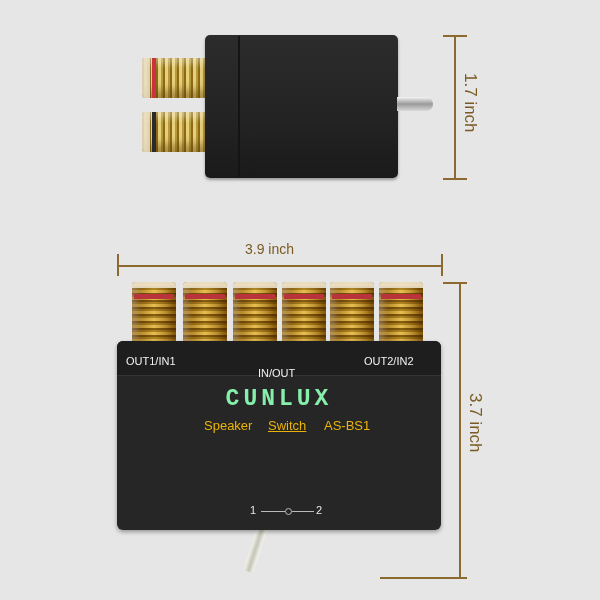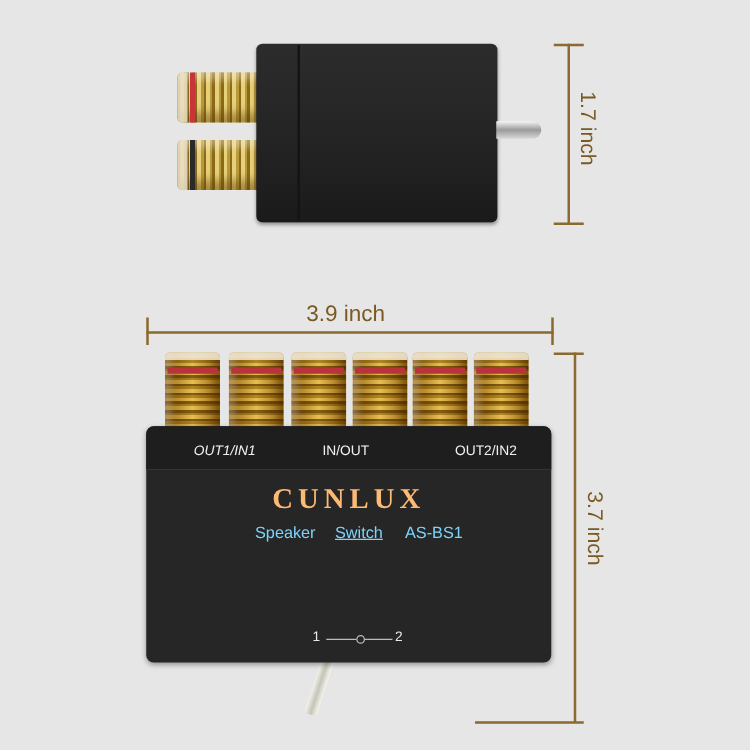--- a/index.html
+++ b/index.html
@@ -26,22 +26,22 @@
     background:repeating-linear-gradient(0deg,#8a6a1a 0 2px,#f0d88a 2px 5px,#b89a3a 5px 7px),
                linear-gradient(90deg,#a07a1a,#f5e09a 50%,#a07a1a);
     background-blend-mode:multiply;
     box-shadow:inset 5px 0 6px rgba(255,255,255,.3), inset -5px 0 6px rgba(80,50,0,.35); }
   .post-v .cap { position:absolute; left:0; top:0; width:100%; height:6px; background:rgba(240,230,205,.9); border-radius:4px 4px 0 0; }
   .post-v .band { position:absolute; left:2px; right:2px; top:12px; height:5px; background:#b8343a; }
 
   .front { left:117px; top:341px; width:324px; height:189px; background:#262626; border-radius:6px; box-shadow:0 2px 4px rgba(0,0,0,.35); }
   .front-top { left:0; top:0; width:100%; height:34px; background:#1e1e1e; border-radius:6px 6px 0 0; border-bottom:1px solid #333; }
   .lbl { color:#f2f2f2; font-size:11px; top:14px; }
-  .brand { left:0; width:100%; top:45px; text-align:center; color:#fdba74; font-size:23px; letter-spacing:4px; font-weight:bold; font-family:Liberation Serif, serif; }
-  .sub { top:77px; color:#7dd3fc; font-size:13px; }
+  .brand { left:0; width:100%; top:45px; text-align:center; color:#86efac; font-size:23px; letter-spacing:4px; font-weight:bold; font-family:Liberation Mono, monospace; }
+  .sub { top:77px; color:#eab308; font-size:13px; }
   .sw { top:163px; color:#e8e8e8; font-size:11px; }
   .sw-line { top:170px; height:1px; background:#bbb; }
   .sw-dot { top:167px; left:168px; width:5px; height:5px; border:1px solid #bbb; border-radius:50%; background:#262626; }
   .lever { left:258px; top:526px; width:10px; height:48px; background:linear-gradient(90deg,#f2f2ea,#c4c4b8 50%,#f4f4ec); transform:rotate(18deg); transform-origin:top center; border-radius:0 0 3px 3px; }
 </style>
 </head>
 <body>
 
 <div class="abs">
   <div class="abs post-h" style="left:142px;top:58px;">
@@ -55,21 +55,21 @@
   <div class="abs top-body"></div>
   <div class="abs top-seam"></div>
   <div class="abs rod-h"></div>
 </div>
 
 <div class="abs dimline" style="left:443px;top:35px;width:24px;height:2px;"></div>
 <div class="abs dimline" style="left:454px;top:35px;width:2px;height:145px;"></div>
 <div class="abs dimline" style="left:443px;top:178px;width:24px;height:2px;"></div>
 <div class="abs dimtext vtext" style="left:460px;top:73px;">1.7 inch</div>
 
-<div class="abs dimtext" style="left:245px;top:241px;font-size:18px;">3.9 inch</div>
+<div class="abs dimtext" style="left:245px;top:241px;font-size:14px;">3.9 inch</div>
 <div class="abs dimline" style="left:117px;top:265px;width:326px;height:2px;"></div>
 <div class="abs dimline" style="left:117px;top:254px;width:2px;height:22px;"></div>
 <div class="abs dimline" style="left:441px;top:254px;width:2px;height:22px;"></div>
 
 <div class="abs dimline" style="left:443px;top:282px;width:24px;height:2px;"></div>
 <div class="abs dimline" style="left:459px;top:282px;width:2px;height:296px;"></div>
 <div class="abs dimline" style="left:380px;top:577px;width:87px;height:2px;"></div>
 <div class="abs dimtext vtext" style="left:465px;top:393px;">3.7 inch</div>
 
 <div class="abs posts">
@@ -96,22 +96,22 @@
   <div class="post-v" style="left:247px;">
       <div class="cap"></div>
       <div class="band"></div>
     </div>
 </div>
 
 <div class="abs lever"></div>
 
 <div class="abs front">
   <div class="abs front-top"></div>
-  <div class="abs lbl" style="left:38px;font-style:italic;">OUT1/IN1</div>
-  <div class="abs lbl" style="left:141px;">IN/OUT</div>
+  <div class="abs lbl" style="left:9px;">OUT1/IN1</div>
+  <div class="abs lbl" style="left:141px;margin-top:12px;">IN/OUT</div>
   <div class="abs lbl" style="left:247px;">OUT2/IN2</div>
 
   <div class="abs brand">CUNLUX</div>
 
   <div class="abs sub" style="left:87px;">Speaker</div>
   <div class="abs sub" style="left:151px;text-decoration:underline;">Switch</div>
   <div class="abs sub" style="left:207px;">AS-BS1</div>
 
   <div class="abs sw" style="left:133px;">1</div>
   <div class="abs sw-line" style="left:144px;width:24px;"></div>

